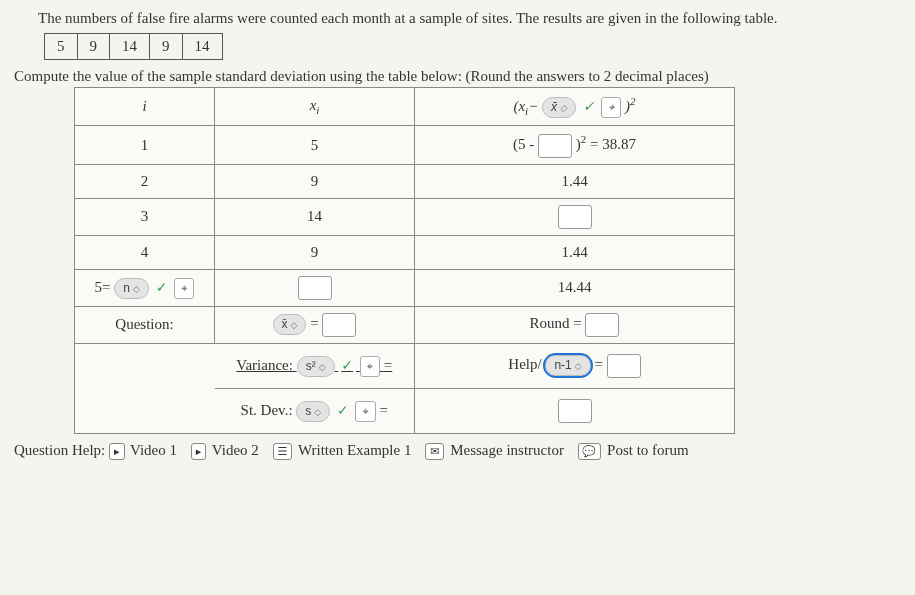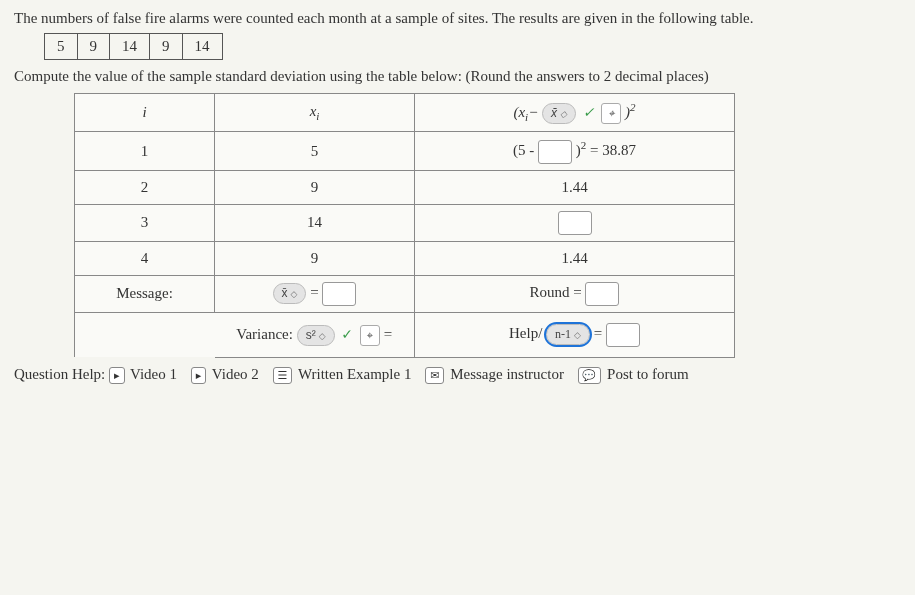--- a/index.html
+++ b/index.html
@@ -1,28 +1,28 @@
 <!DOCTYPE html>
 <html><head>
 <meta charset="utf-8">
 <style>
 * { box-sizing: border-box; margin: 0; padding: 0; }
 body { font-family: Georgia, 'Times New Roman', serif; background: #f5f5f0; color: #333; padding: 8px 14px; width: 915px; font-size: 15px; line-height: 1.4; }
-.intro { margin-bottom: 4px; }
+.intro { margin-bottom: 4px; margin-left: 24px; }
 .data-table { border-collapse: collapse; margin: 2px 0 6px 30px; }
 .data-table td { border: 1px solid #555; padding: 2px 12px; text-align: center; font-size: 15px; }
-.instr { margin-bottom: 6px; }
+.instr { }
 .main-table { border-collapse: collapse; margin: 0 auto 6px 60px; font-size: 15px; }
 .main-table td, .main-table th { border: 1px solid #888; padding: 6px 16px; text-align: center; vertical-align: middle; background: #fafaf7; }
 .main-table th { font-weight: normal; font-style: italic; }
 .col-i { width: 140px; }
 .col-xi { width: 200px; }
 .col-calc { width: 320px; }
 .chip { display: inline-block; background: #e4e4e4; border: 1px solid #bbb; border-radius: 14px; padding: 1px 8px; font-size: 12px; font-family: Arial, sans-serif; color: #444; position: relative; }
-.chip.sel { outline: 2px solid #1e73d8; outline-offset: 0; font-family: Liberation Serif, serif; }
+.chip.sel { outline: 2px solid #1e73d8; outline-offset: 0; }
 .chip::after { content: "\25C7"; font-size: 9px; margin-left: 3px; color: #777; }
 .chk { color: #3a9c4b; font-size: 14px; margin: 0 3px; }
 .target { display: inline-block; border: 1px solid #aaa; background: #fff; padding: 1px 6px; font-size: 12px; color: #555; border-radius: 3px; }
 .target::before { content: "\2316"; font-size: 11px; }
 .ibox { display: inline-block; width: 34px; height: 24px; border: 1px solid #999; background: #fff; border-radius: 3px; vertical-align: middle; }
 .helps { margin-top: 6px; font-size: 15px; font-family: Liberation Serif, serif; }
 .hbtn { display: inline-block; border: 1px solid #888; border-radius: 3px; padding: 0 4px; font-size: 11px; margin-right: 2px; vertical-align: middle; background: #fff; }
 .hlink { margin-right: 10px; }
 .math { font-family: 'Times New Roman', serif; font-style: italic; }
 .sup { font-size: 11px; vertical-align: super; }
@@ -84,51 +84,72 @@
     <td>14</td>
     <td><span class="ibox"></span></td>
   </tr>
 
   <tr>
     <td>4</td>
     <td>9</td>
     <td>1.44</td>
   </tr>
 
+  <tr>
+    <td>
+      <span>5=</span>
+      <span class="chip">n</span>
+      <span class="chk">✓</span>
+      <span class="target"></span>
+    </td>
+    <td><span class="ibox"></span></td>
+    <td>14.44</td>
+  </tr>
 
   <tr>
-    <td>Message:</td>
+    <td>Question:</td>
     <td>
       <span class="chip">x̄</span>
       <span>=</span>
       <span class="ibox"></span>
     </td>
     <td>
       <span>Round =</span>
       <span class="ibox"></span>
     </td>
   </tr>
 
   <tr class="varrow">
     <td style="border-top:1px solid #888;border-bottom:none;border-left:1px solid #888;border-right:none;"></td>
-    <td style="border-left:none;">
+    <td style="border-left:none;text-decoration:underline;">
       <span>Variance:</span>
       <span class="chip">s²</span>
       <span class="chk">✓</span>
       <span class="target"></span>
       <span>=</span>
     </td>
     <td>
       <span>Help/</span>
       <span class="chip sel">n-1</span>
       <span>=</span>
       <span class="ibox"></span>
     </td>
   </tr>
 
+  <tr class="varrow">
+    <td style="border-top:none;border-bottom:1px solid #888;border-left:1px solid #888;border-right:none;"></td>
+    <td style="border-left:none;">
+      <span>St. Dev.:</span>
+      <span class="chip">s</span>
+      <span class="chk">✓</span>
+      <span class="target"></span>
+      <span>=</span>
+    </td>
+    <td><span class="ibox"></span></td>
+  </tr>
 </tbody>
   </table>
 
 <div class="helps">
   <span>Question Help:</span>
   <span class="hlink"><span class="hbtn">▸</span> <span>Video 1</span></span>
   <span class="hlink"><span class="hbtn">▸</span> <span>Video 2</span></span>
   <span class="hlink"><span class="hbtn">☰</span> <span>Written Example 1</span></span>
   <span class="hlink"><span class="hbtn">✉</span> <span>Message instructor</span></span>
   <span class="hlink"><span class="hbtn">💬</span> <span>Post to forum</span></span>

